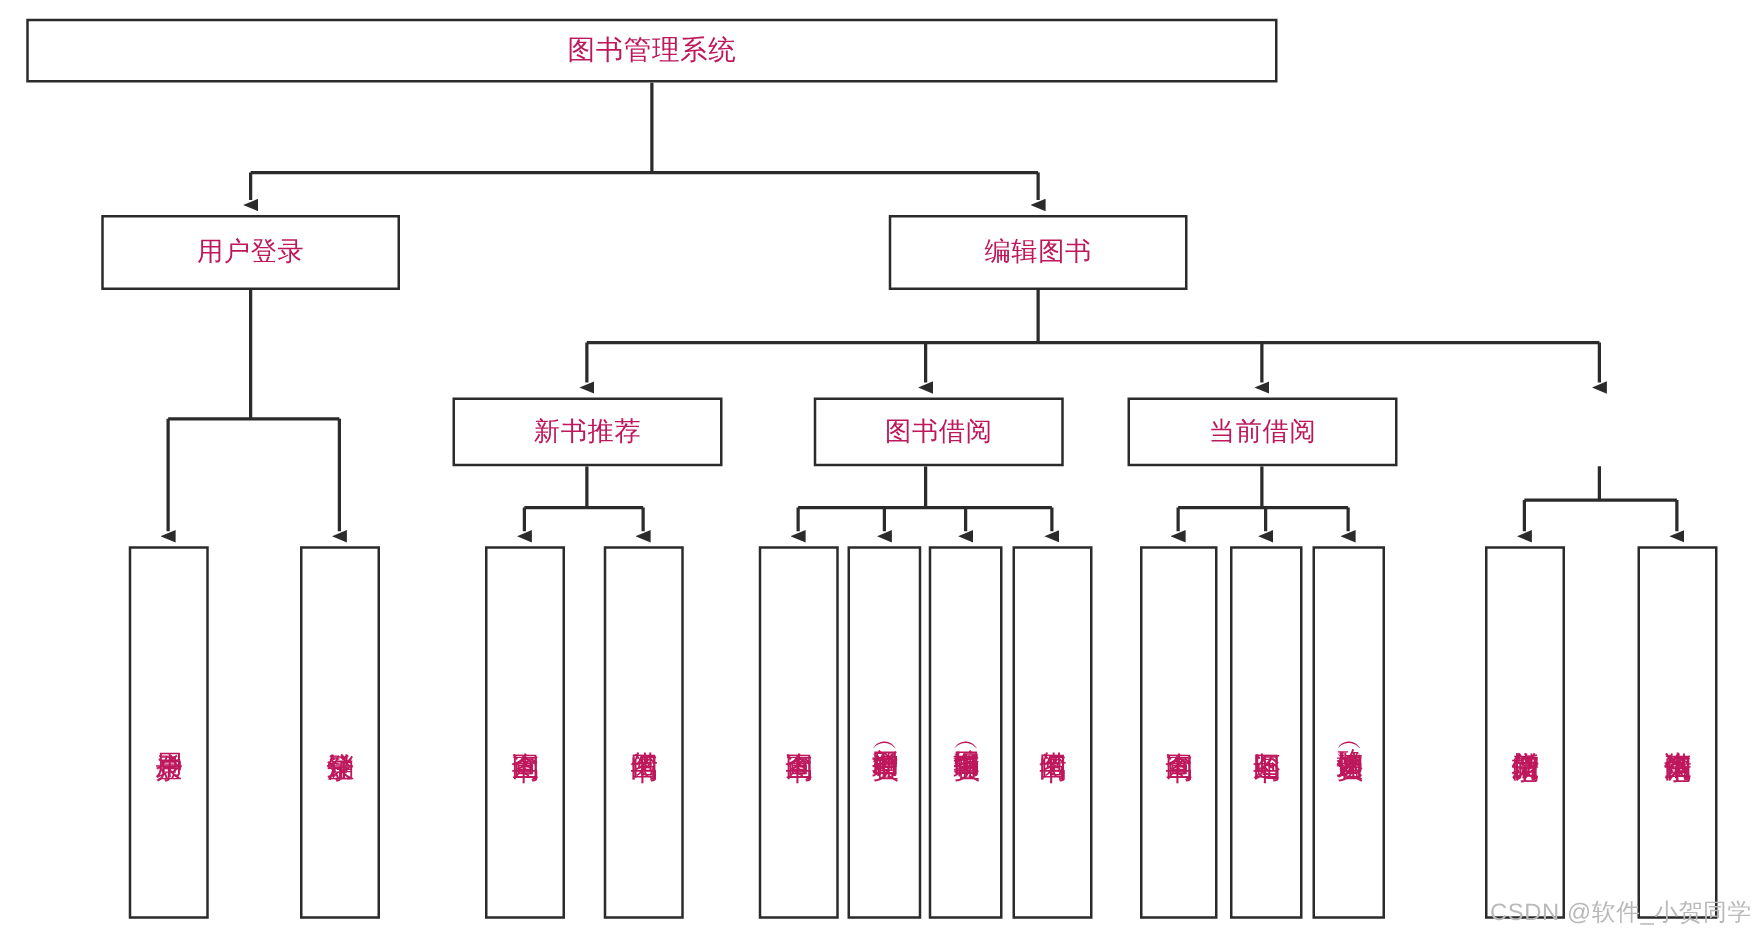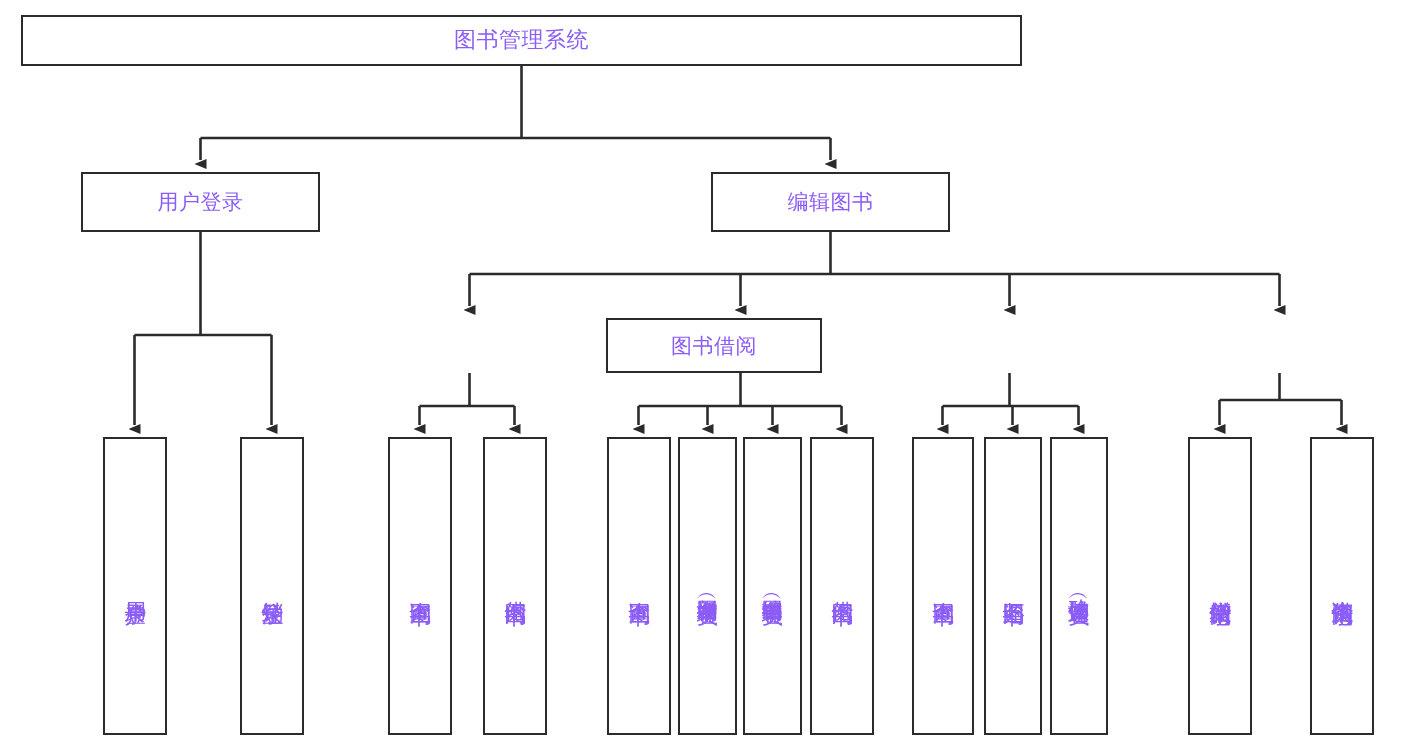--- a/index.html
+++ b/index.html
@@ -27,21 +27,21 @@
     pointer-events: none;
   }
   .node {
     position: absolute;
     box-sizing: border-box;
     background: #ffffff;
     border: 2px solid #2b2b2b;
     display: flex;
     align-items: center;
     justify-content: center;
-    color: #8b5cf6;
+    color: #be185d;
     z-index: 2;
   }
   .node-h {
     font-size: 21px;
     letter-spacing: 0.5px;
     line-height: 1.2;
     white-space: nowrap;
   }
   .node-title {
     font-size: 22px;
@@ -130,22 +130,28 @@
     <span>图书管理系统</span>
   </div>
 
   <div class="node node-h" style="left:81px; top:172px; width:239px; height:60px;">
     <span>用户登录</span>
   </div>
   <div class="node node-h" style="left:711px; top:172px; width:239px; height:60px;">
     <span>编辑图书</span>
   </div>
 
-  <div class="node node-h" style="left:606px; top:318px; width:216px; height:55px;">
+  <div class="node node-h" style="left:362px; top:318px; width:216px; height:55px;">
+    <span>新书推荐</span>
+  </div>
+  <div class="node node-h" style="left:651px; top:318px; width:200px; height:55px;">
     <span>图书借阅</span>
+  </div>
+  <div class="node node-h" style="left:902px; top:318px; width:216px; height:55px;">
+    <span>当前借阅</span>
   </div>
 
   <div class="node node-v" style="left:103px; top:437px; width:64px; height:298px;">
     <span class="vtext">用户登录</span>
   </div>
   <div class="node node-v" style="left:240px; top:437px; width:64px; height:298px;">
     <span class="vtext">注销登录</span>
   </div>
 
   <div class="node node-v" style="left:388px; top:437px; width:64px; height:298px;">
@@ -178,14 +184,17 @@
     <span class="vtext">确认归还（管理员）</span>
   </div>
 
   <div class="node node-v" style="left:1188px; top:437px; width:64px; height:298px;">
     <span class="vtext">新增借阅记录</span>
   </div>
   <div class="node node-v" style="left:1310px; top:437px; width:64px; height:298px;">
     <span class="vtext">查询借阅记录</span>
   </div>
 
+  <div class="watermark" style="left:1192px; top:717px;">
+    <span>CSDN @软件_小贺同学</span>
+  </div>
 
 </div>
 
 </body></html>

